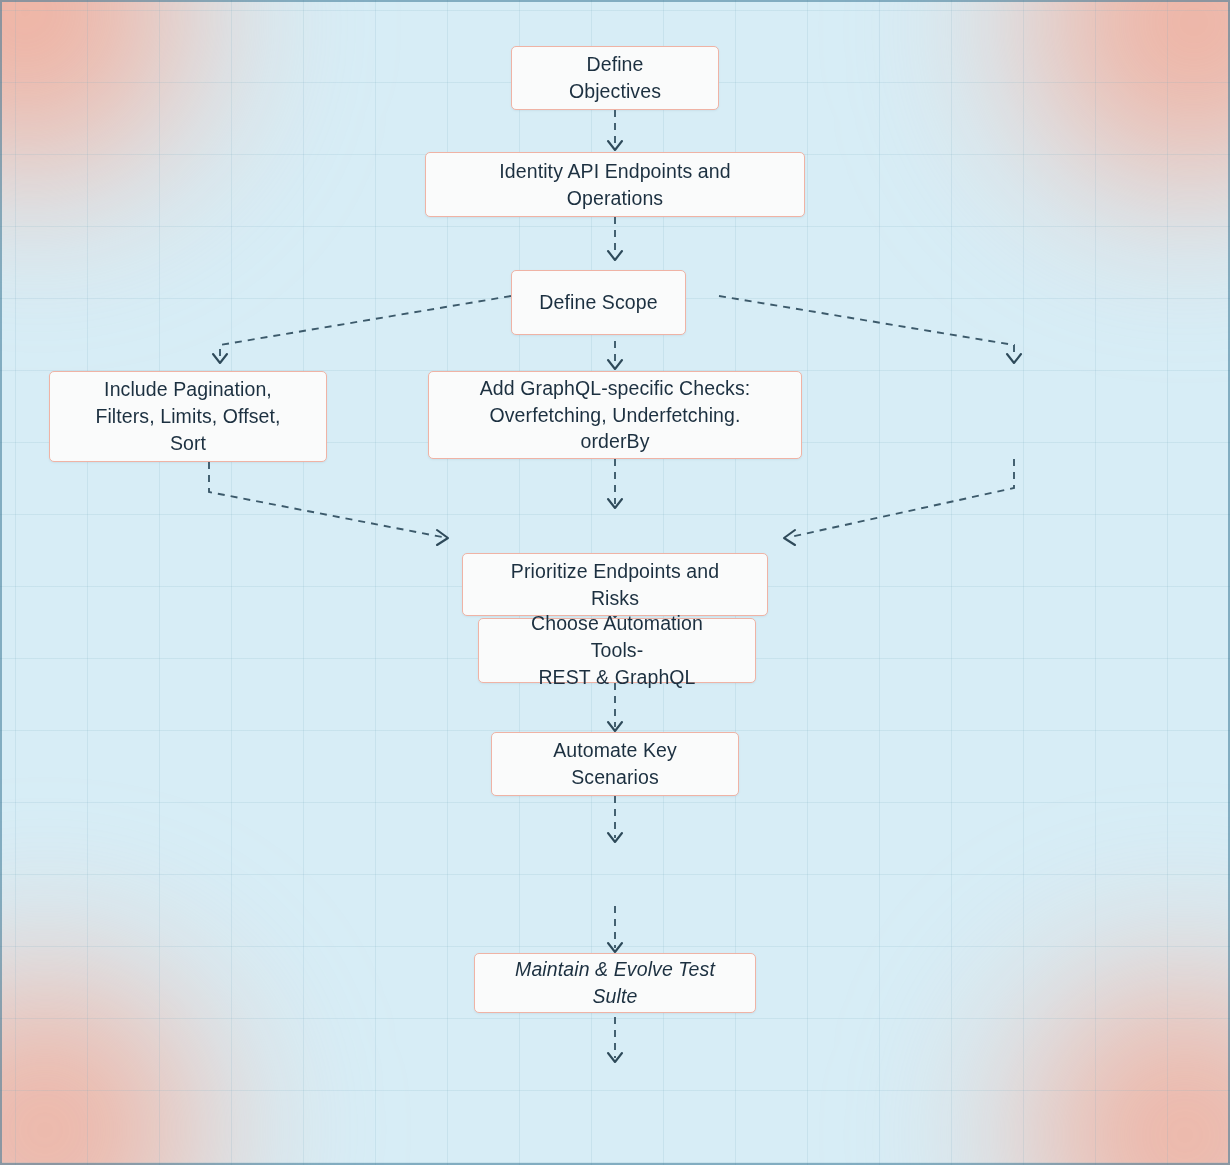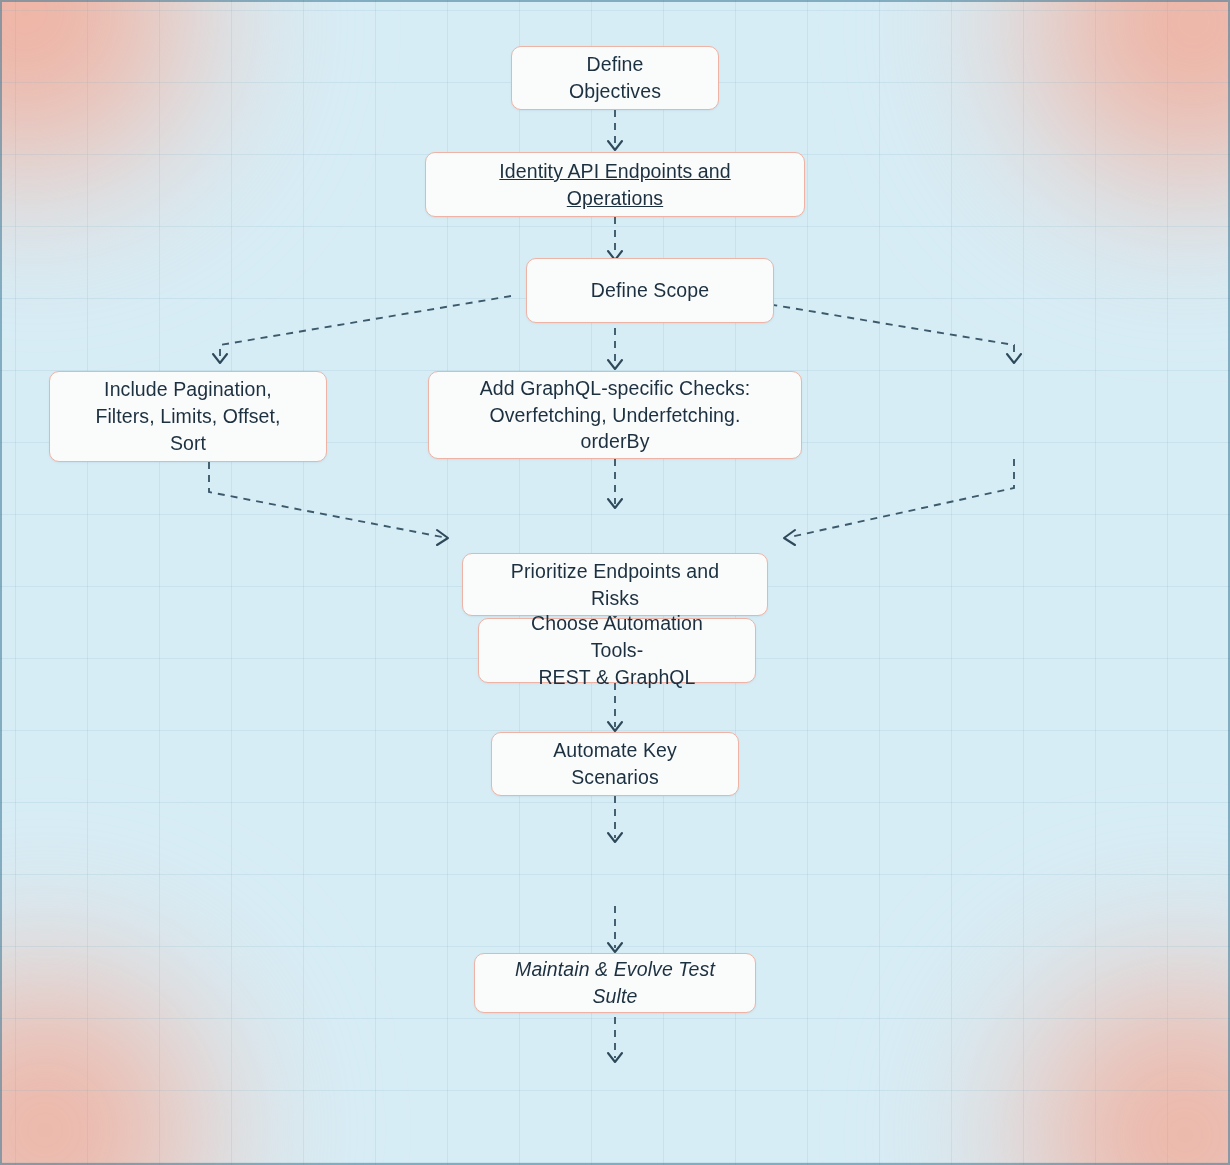--- a/index.html
+++ b/index.html
@@ -92,21 +92,21 @@
     stroke-linecap: round;
     stroke-linejoin: round;
   }
 
   
   .node {
     position: absolute;
     box-sizing: border-box;
     background: #fafbfb;
     border: 1.6px solid #efb3a5;
-    border-radius: 10px;
+    border-radius: 5px;
     display: flex;
     align-items: center;
     justify-content: center;
     text-align: center;
     color: #1c3040;
     font-size: 19.5px;
     line-height: 1.38;
     letter-spacing: 0.1px;
     padding: 4px 26px;
     box-shadow: 0 1px 2px rgba(90,120,140,0.10);
@@ -188,23 +188,23 @@
     </g>
 
     <g>
       <path d="M 615 1017 L 615 1058"></path>
       <path class="head" d="M 608 1053 L 615 1062 L 622 1053"></path>
     </g>
   </svg>
 
   <div class="node" style="left:511px;  top:46px;   width:208px; height:64px;">Define Objectives</div>
 
-  <div class="node" style="left:425px;  top:152px;  width:380px; height:65px;text-decoration:underline;">Identity API Endpoints and Operations</div>
-
-  <div class="node" style="left:511px;  top:258px;  width:248px; height:65px;margin-left:15px;">Define Scope</div>
+  <div class="node" style="left:425px;  top:152px;  width:380px; height:65px;">Identity API Endpoints and Operations</div>
+
+  <div class="node" style="left:511px;  top:270px;  width:175px; height:65px;">Define Scope</div>
 
   <div class="node" style="left:49px;   top:371px;  width:278px; height:91px;">Include Pagination,
 Filters, Limits, Offset, Sort</div>
 
   <div class="node" style="left:428px;  top:371px;  width:374px; height:88px;">Add GraphQL-specific Checks:
 Overfetching, Underfetching. orderBy</div>
 
 
   <div class="node" style="left:462px;  top:509px;  width:306px; height:63px;margin-top:44px;">Prioritize Endpoints and Risks</div>
 

